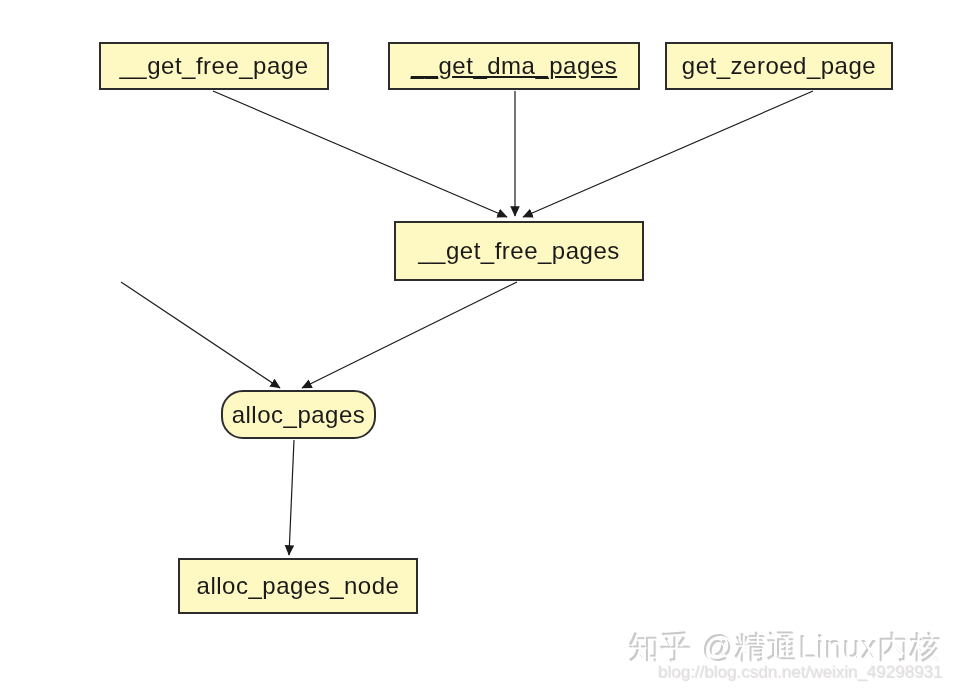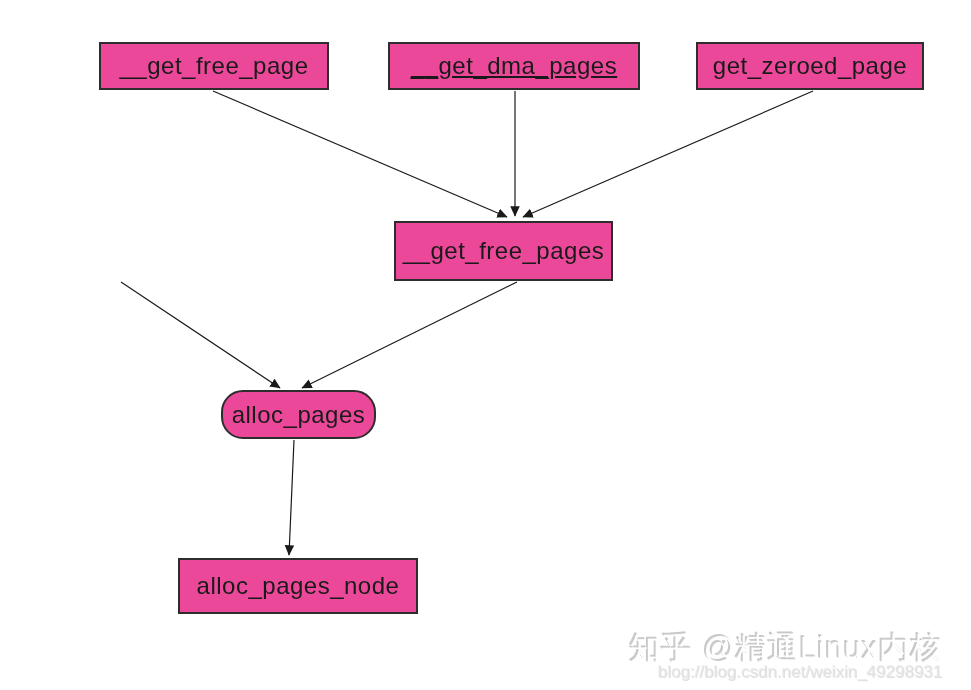--- a/index.html
+++ b/index.html
@@ -20,34 +20,34 @@
     left: 0;
     top: 0;
     width: 971px;
     height: 690px;
     pointer-events: none;
   }
   .node {
     position: absolute;
     box-sizing: border-box;
     border: 2px solid #2d2d2d;
-    background: #ec4899;
+    background: #fef9c3;
     display: flex;
     align-items: center;
     justify-content: center;
     font-size: 24px;
     color: #1a1a1a;
     white-space: nowrap;
     letter-spacing: 0.5px;
   }
   .node-get-free-page   { left:  99px; top:  42px; width: 230px; height: 48px; }
   .node-get-dma-pages   { left: 388px; top:  42px; width: 252px; height: 48px; text-decoration: underline; }
-  .node-get-zeroed-page { left: 696px; top:  42px; width: 228px; height: 48px; }
+  .node-get-zeroed-page { left: 665px; top:  42px; width: 228px; height: 48px; }
   .node-alloc-page      { left:  40px; top: 222px; width: 168px; height: 59px; }
-  .node-get-free-pages  { left: 394px; top: 221px; width: 219px; height: 60px; }
+  .node-get-free-pages  { left: 394px; top: 221px; width: 250px; height: 60px; }
   .node-alloc-pages     { left: 221px; top: 390px; width: 155px; height: 49px; border-radius: 22px; }
   .node-alloc-pages-node{ left: 178px; top: 558px; width: 240px; height: 56px; }
 
   .watermark {
     position: absolute;
     right: 28px;
     bottom: 8px;
     text-align: right;
     pointer-events: none;
     margin-top: 33px;

